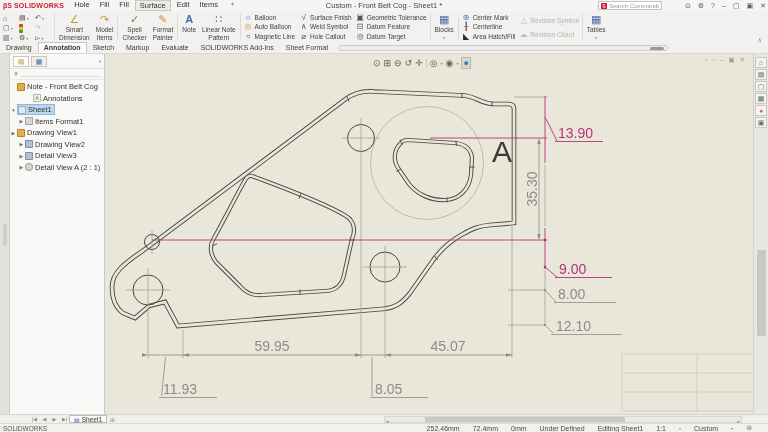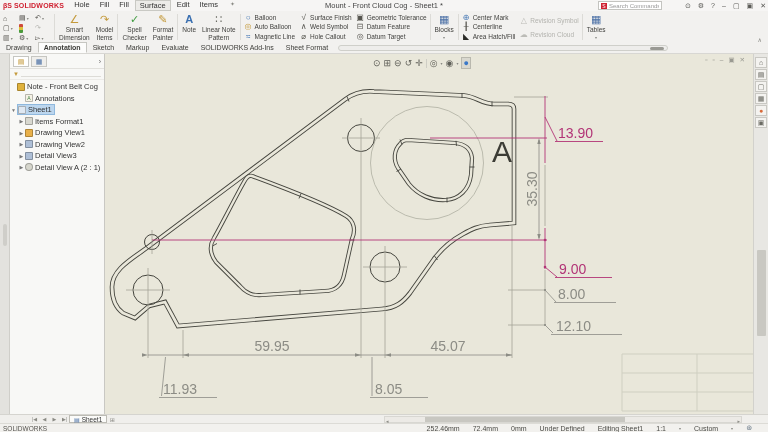--- a/index.html
+++ b/index.html
@@ -109,21 +109,21 @@
     </div>
     <div class="menus">
       <span>Hole</span>
       <span>Fill</span>
       <span>Fill</span>
       <span class="hov">Surface</span>
       <span>Edit</span>
       <span>Items</span>
       <span class="pin">✦</span>
     </div>
-    <div class="wtitle">Mount - Front Cloud Cog - Sheet1 *</div>
+    <div class="wtitle">Custom - Front Belt Cog - Sheet1 *</div>
     <div class="searchbox">
       <span class="slogo">S</span>
       <span class="ph">Search Commands</span>
     </div>
     <div class="tbicons">
       <span>⊙</span>
       <span>⚙</span>
       <span>?</span>
       <span>–</span>
       <span>▢</span>
@@ -310,38 +310,38 @@
       <div class="pfilter">
         <span class="fun">▼</span>
         <span class="fline"></span>
       </div>
       <div class="tree">
         <div class="trow">
           <span class="arrow"></span>
           <span class="ticon" style="background:#e0b23c"></span>
           <span>Note - Front Belt Cog</span>
         </div>
-        <div class="trow" style="padding-left:8px">
+        <div class="trow" style="padding-left:16px">
           <span class="arrow"></span>
           <span class="ticon" style="background:#f5f2e6;color:#3f7f3f;font-size:5px;line-height:7px;text-align:center">A</span>
           <span>Annotations</span>
         </div>
         <div class="trow">
           <span class="arrow">▼</span>
           <span class="tsel">
             <span class="ticon" style="background:#dfe8f2"></span>
             <span>Sheet1</span>
           </span>
         </div>
         <div class="trow" style="padding-left:8px">
           <span class="arrow">▶</span>
           <span class="ticon" style="background:#d8d8d0"></span>
           <span>Items Format1</span>
         </div>
-        <div class="trow" style="padding-left:8px">
+        <div class="trow" style="">
           <span class="arrow">▶</span>
           <span class="ticon" style="background:#e8b04a"></span>
           <span>Drawing View1</span>
         </div>
         <div class="trow" style="padding-left:8px">
           <span class="arrow">▶</span>
           <span class="ticon" style="background:#aebfd6"></span>
           <span>Drawing View2</span>
         </div>
         <div class="trow" style="padding-left:8px">

